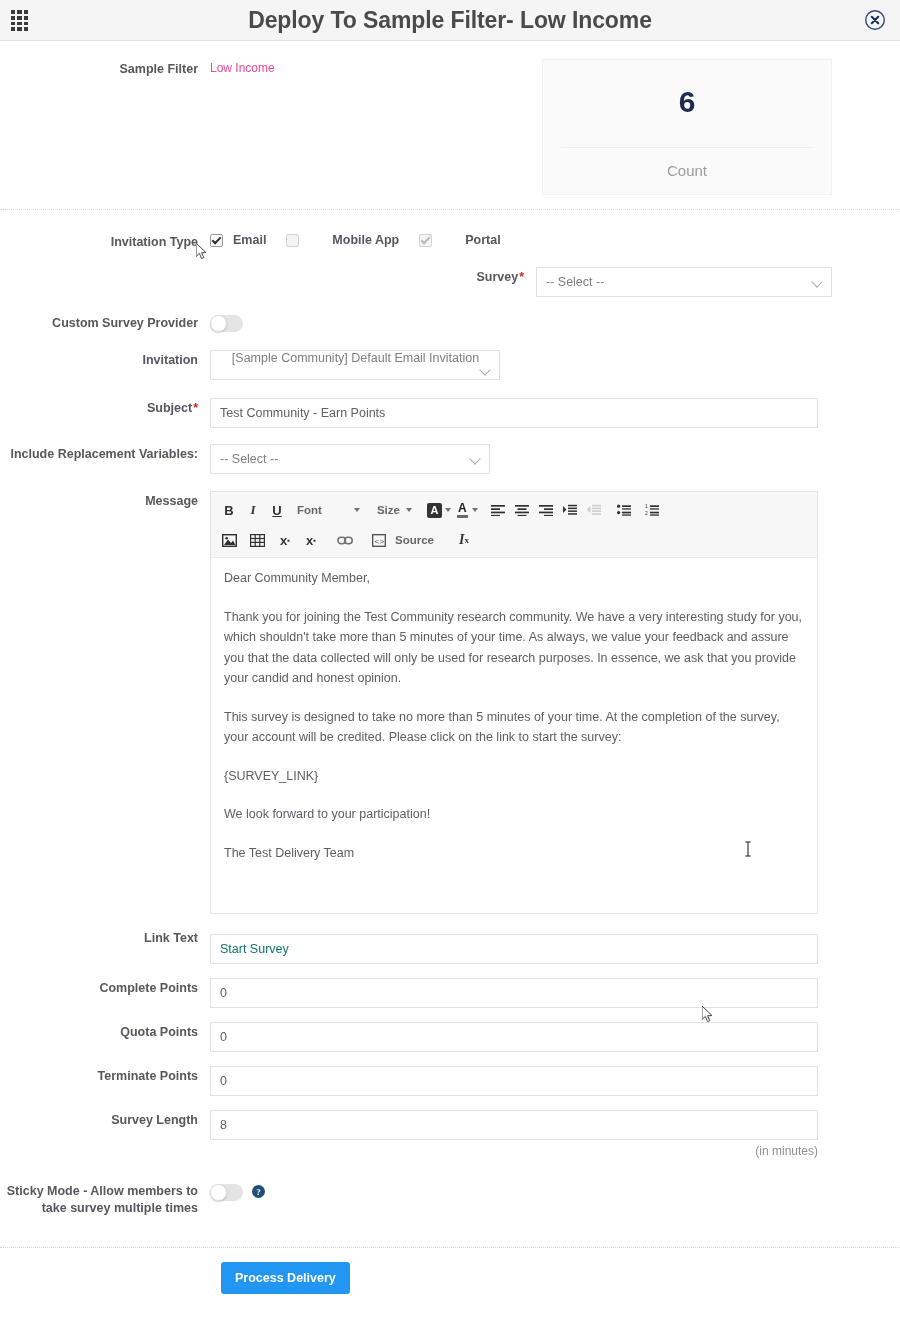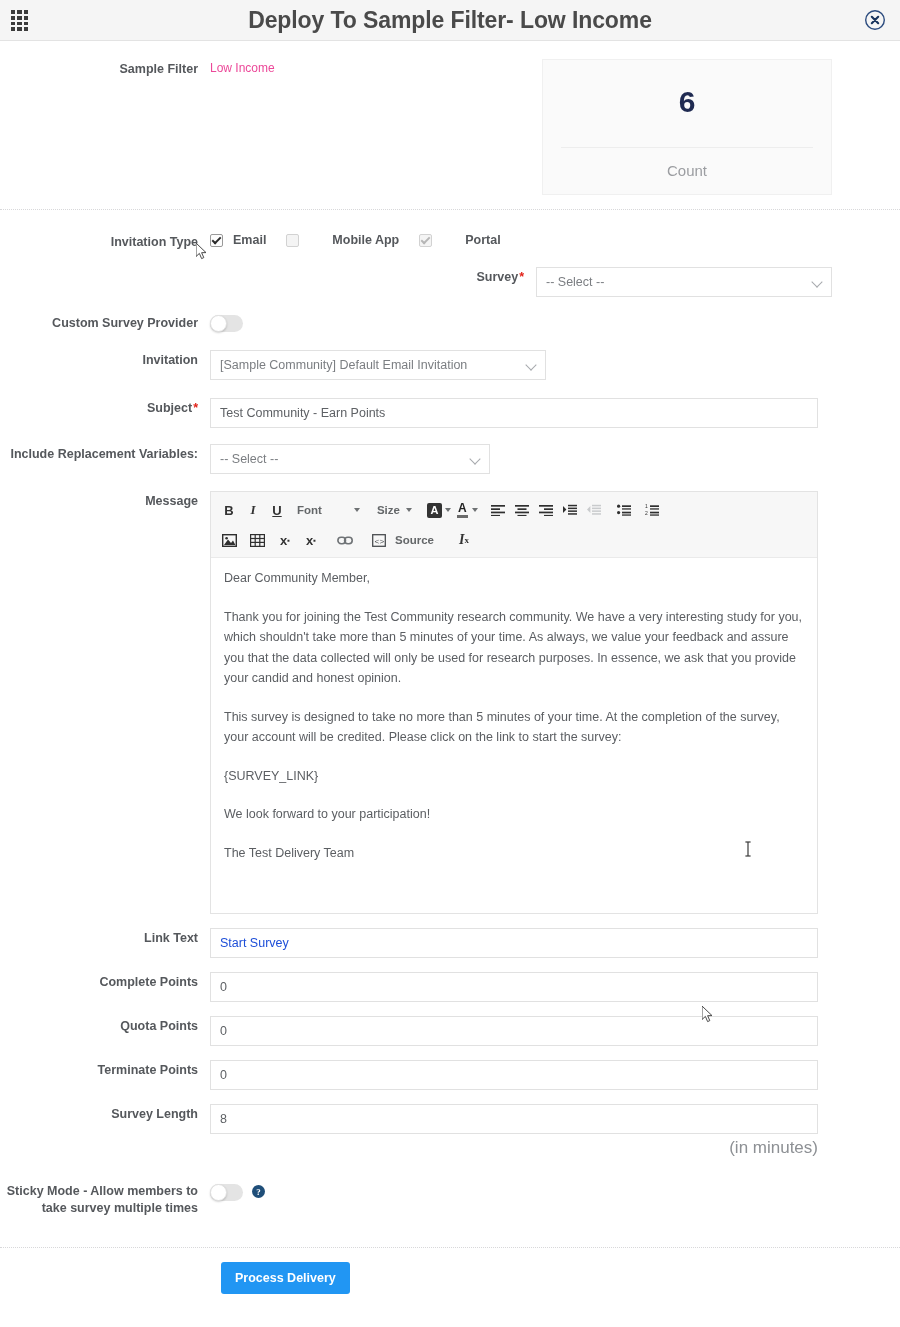--- a/index.html
+++ b/index.html
@@ -184,37 +184,37 @@
   .sel .chev::before {
     content: "";
     position: absolute;
     top: 1px; left: 1px;
     width: 7px; height: 7px;
     border-right: 1.4px solid #a7a9ad;
     border-bottom: 1.4px solid #a7a9ad;
     transform: rotate(45deg);
   }
   .sel-survey { width: 296px; }
-  .sel-invitation { width: 336px; }
+  .sel-invitation { width: 290px; flex-direction: column; }
   .sel-replace { width: 280px; }
 
   
   .txt {
     height: 30px;
     border: 1px solid #e1e1e1;
     background: #fff;
     display: flex;
     align-items: center;
     padding: 0 9px;
     font-size: 12.5px;
     color: #5e6165;
     width: 608px;
     cursor: text;
   }
-  .txt.muted { color: #1d4ed8; }
+  .txt.muted { color: #0f766e; margin-top: 6px; }
 
   
   .toggle {
     width: 33px; height: 17px;
     background: #e4e4e4;
     border-radius: 10px;
     position: relative;
     cursor: pointer;
     margin-top: 2px;
     flex: 0 0 33px;
@@ -325,21 +325,21 @@
     color: #5b5e62;
     line-height: 20.5px;
     height: 355px;
     font-family: "Liberation Sans", sans-serif;
     position: relative;
     cursor: text;
   }
   .editor-body p { margin: 0 0 18px 0; }
 
   .hint {
-    font-size: 17px;
+    font-size: 12px;
     color: #8d9094;
     text-align: right;
     width: 608px;
     margin-top: 4px;
   }
 
   .lbl-2line { line-height: 17px; padding-top: 1px; }
 
   
   .footer {

